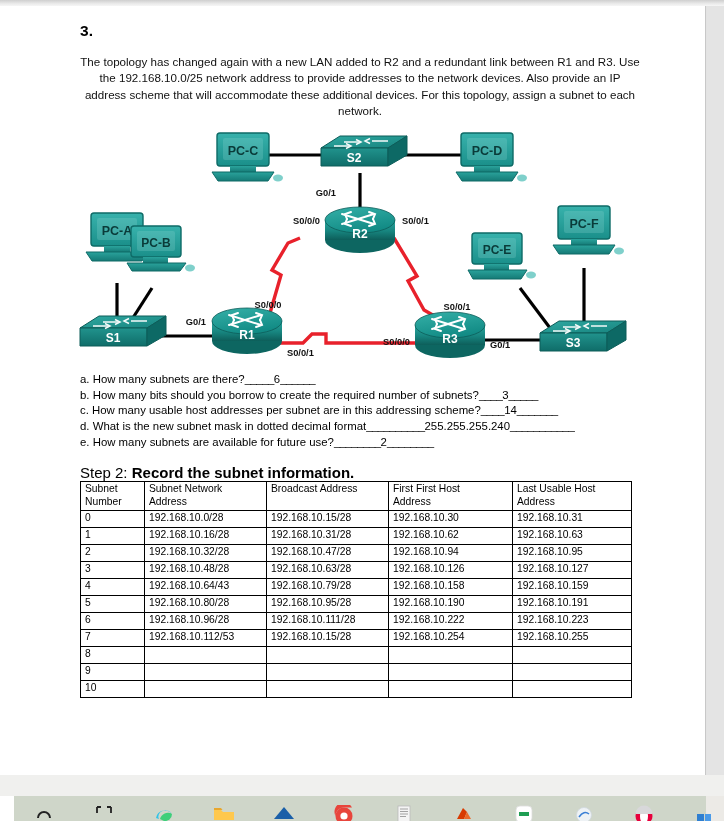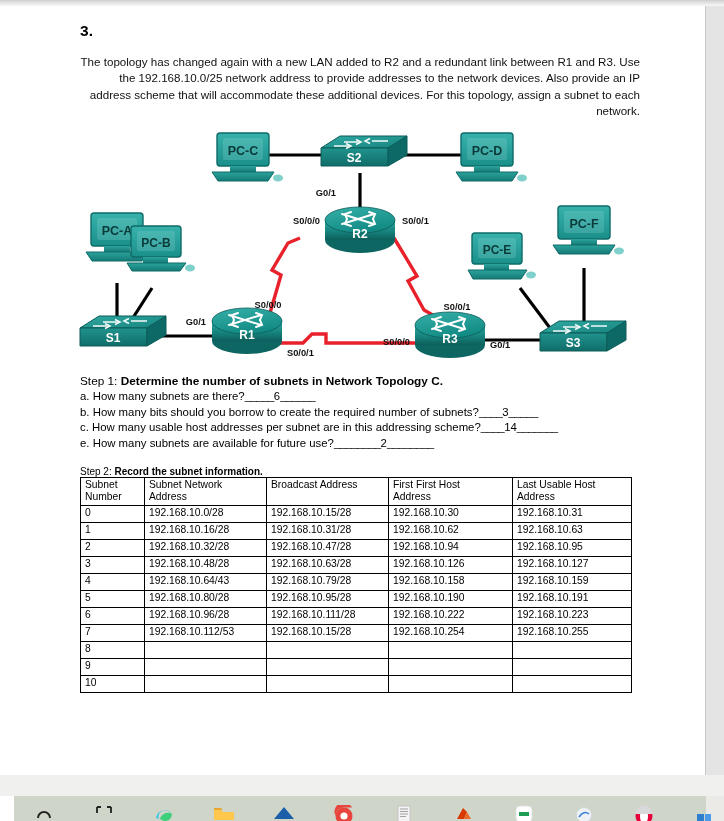--- a/index.html
+++ b/index.html
@@ -42,21 +42,21 @@
   
   .h-title {
     font-size: 15.5px; font-weight: bold; color: #000;
     letter-spacing: .2px; margin: 0 0 14px 0;
     display: flex;
   }
   .h-num { width: 42px; }
 
   .para {
     font-size: 11.6px; color: #111; line-height: 1.42;
-    margin: 0 0 8px 0; text-align: right;
+    margin: 0 0 8px 0; text-align: center;
   }
 
   
   .topology {
     position: relative; width: 560px; height: 240px;
     margin: 6px 0 4px -8px;
   }
   .topology svg { display: block; }
 
   
@@ -64,21 +64,21 @@
     font-size: 11.8px; color: #000; margin: 6px 0 1px 0;
   }
   .step-h b { font-weight: bold; }
   .q-line {
     font-size: 11.4px; color: #000; line-height: 1.38;
     white-space: nowrap;
   }
   .blank { letter-spacing: -0.5px; text-align: center; }
   .ans { }
 
-  .step2-h { font-size: 10px; margin: 14px 0 0 0; }
+  .step2-h { font-size: 15px; margin: 14px 0 0 0; }
   .fillin { font-size: 11.4px; margin: 16px 0 10px 0; }
 
   
   table.subnets {
     border-collapse: collapse;
     width: 551px;
     font-size: 10.3px;
     color: #000;
     table-layout: fixed;
   }
@@ -357,34 +357,33 @@
             <text x="196" y="180" text-anchor="middle">S0/0/0</text>
             <text x="134" y="197" text-anchor="end">G0/1</text>
             <text x="215" y="228" text-anchor="start">S0/0/1</text>
             <text x="385" y="182" text-anchor="middle">S0/0/1</text>
             <text x="338" y="217" text-anchor="end">S0/0/0</text>
             <text x="418" y="220" text-anchor="start">G0/1</text>
           </g>
         </svg>
       </div>
 
-      <div class="step-h">
-        <span>Step 1:</span>
-        <b>Determine the number of subnets in Network Topology C.</b>
-      </div>
 
       <div>
         <div class="q-line">
           <span>a. How many subnets are there?</span><span class="blank">_____</span><span class="ans">6</span><span class="blank">______</span>
         </div>
         <div class="q-line">
           <span>b. How many bits should you borrow to create the required number of subnets?</span><span class="blank">____</span><span class="ans">3</span><span class="blank">_____</span>
         </div>
         <div class="q-line">
           <span>c. How many usable host addresses per subnet are in this addressing scheme?</span><span class="blank">____</span><span class="ans">14</span><span class="blank">_______</span>
+        </div>
+        <div class="q-line">
+          <span>d. What is the new subnet mask in dotted decimal format</span><span class="blank">__________</span><span class="ans">255.255.255.240</span><span class="blank">___________</span>
         </div>
         <div class="q-line">
           <span>e. How many subnets are available for future use?</span><span class="blank">________</span><span class="ans">2</span><span class="blank">________</span>
         </div>
       </div>
 
       <div class="step-h step2-h">
         <span>Step 2:</span>
         <b>Record the subnet information.</b>
       </div>

